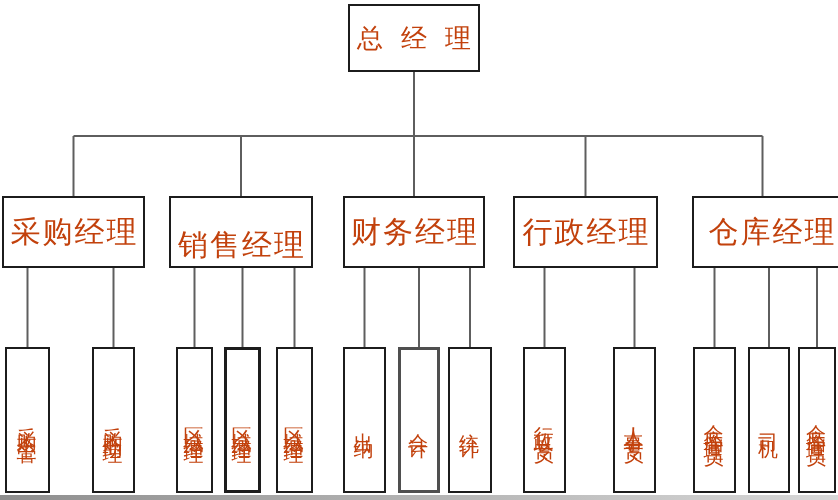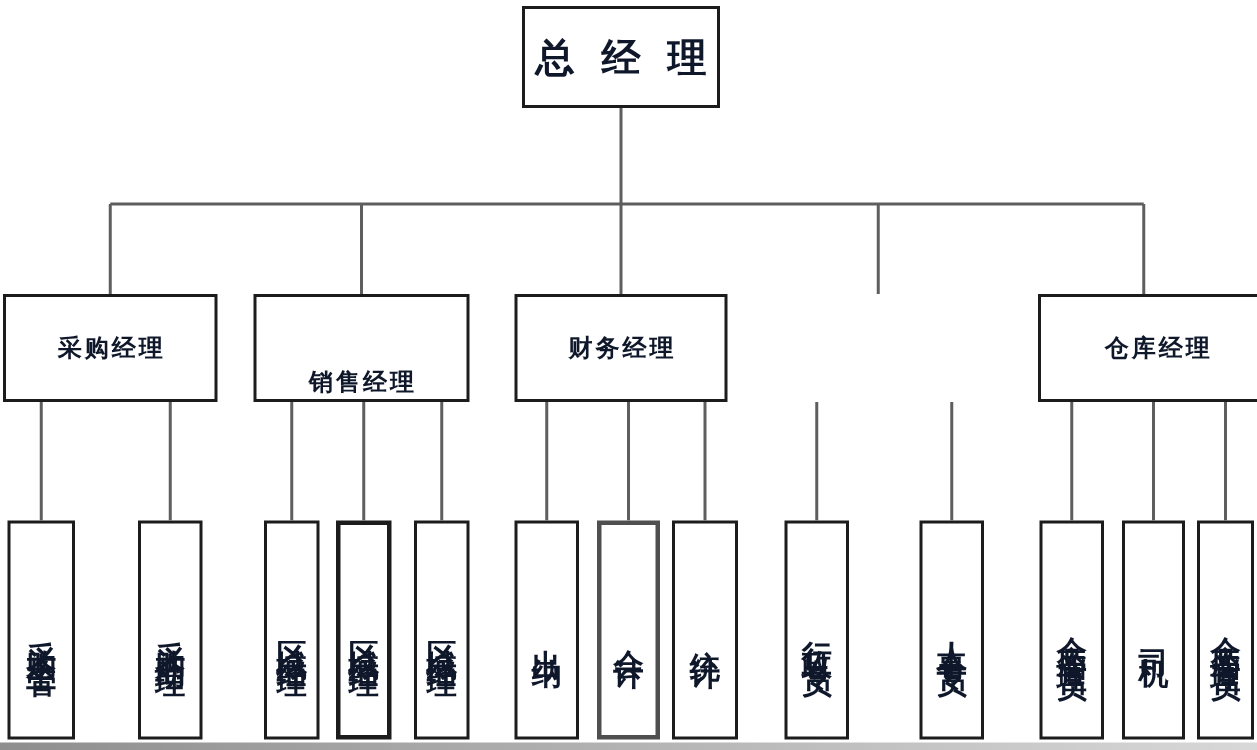--- a/index.html
+++ b/index.html
@@ -10,27 +10,26 @@
     overflow:hidden;
     font-family:"Liberation Serif","DejaVu Serif",serif;
   }
   #connectors{position:absolute;left:0;top:0;width:838px;height:500px;pointer-events:none;}
   .box{
     position:absolute;
     box-sizing:border-box;
     background:#ffffff;
     border:2px solid #1c1c1c;
     display:flex;align-items:center;justify-content:center;
-    color:#0f172a;
+    color:#c2410c;
     z-index:2;
-    font-weight:bold;
   }
   .root{font-size:26px;}
   .root .sp{letter-spacing:18px;margin-right:-18px;white-space:nowrap;}
-  .l2{font-size:16px;}
+  .l2{font-size:30px;}
   .l2 .sp{letter-spacing:2px;margin-right:-2px;white-space:nowrap;}
   .l3{font-size:20px;}
   .l3 .vt{
     writing-mode:vertical-rl;
     text-orientation:upright;
     letter-spacing:6px;
     margin-bottom:-6px;
     white-space:nowrap;
   }
   .thick{border-width:3px;}
@@ -75,20 +74,23 @@
 
   <div class="box l2" style="left:2px;top:196px;width:143px;height:72px;">
     <span class="sp">采购经理</span>
   </div>
   <div class="box l2" style="left:169px;top:196px;width:144px;height:72px;align-items:flex-end;">
     <span class="sp">销售经理</span>
   </div>
   <div class="box l2" style="left:343px;top:196px;width:142px;height:72px;text-align:right;">
     <span class="sp">财务经理</span>
   </div>
+  <div class="box l2" style="left:513px;top:196px;width:145px;height:72px;">
+    <span class="sp">行政经理</span>
+  </div>
   <div class="box l2" style="left:692px;top:196px;width:159px;height:72px;">
     <span class="sp">仓库经理</span>
   </div>
 
   <div class="box l3" style="left:5px;top:347px;width:45px;height:146px;">
     <span class="vt">采购主管</span>
   </div>
   <div class="box l3" style="left:92px;top:347px;width:43px;height:146px;">
     <span class="vt">采购助理</span>
   </div>

